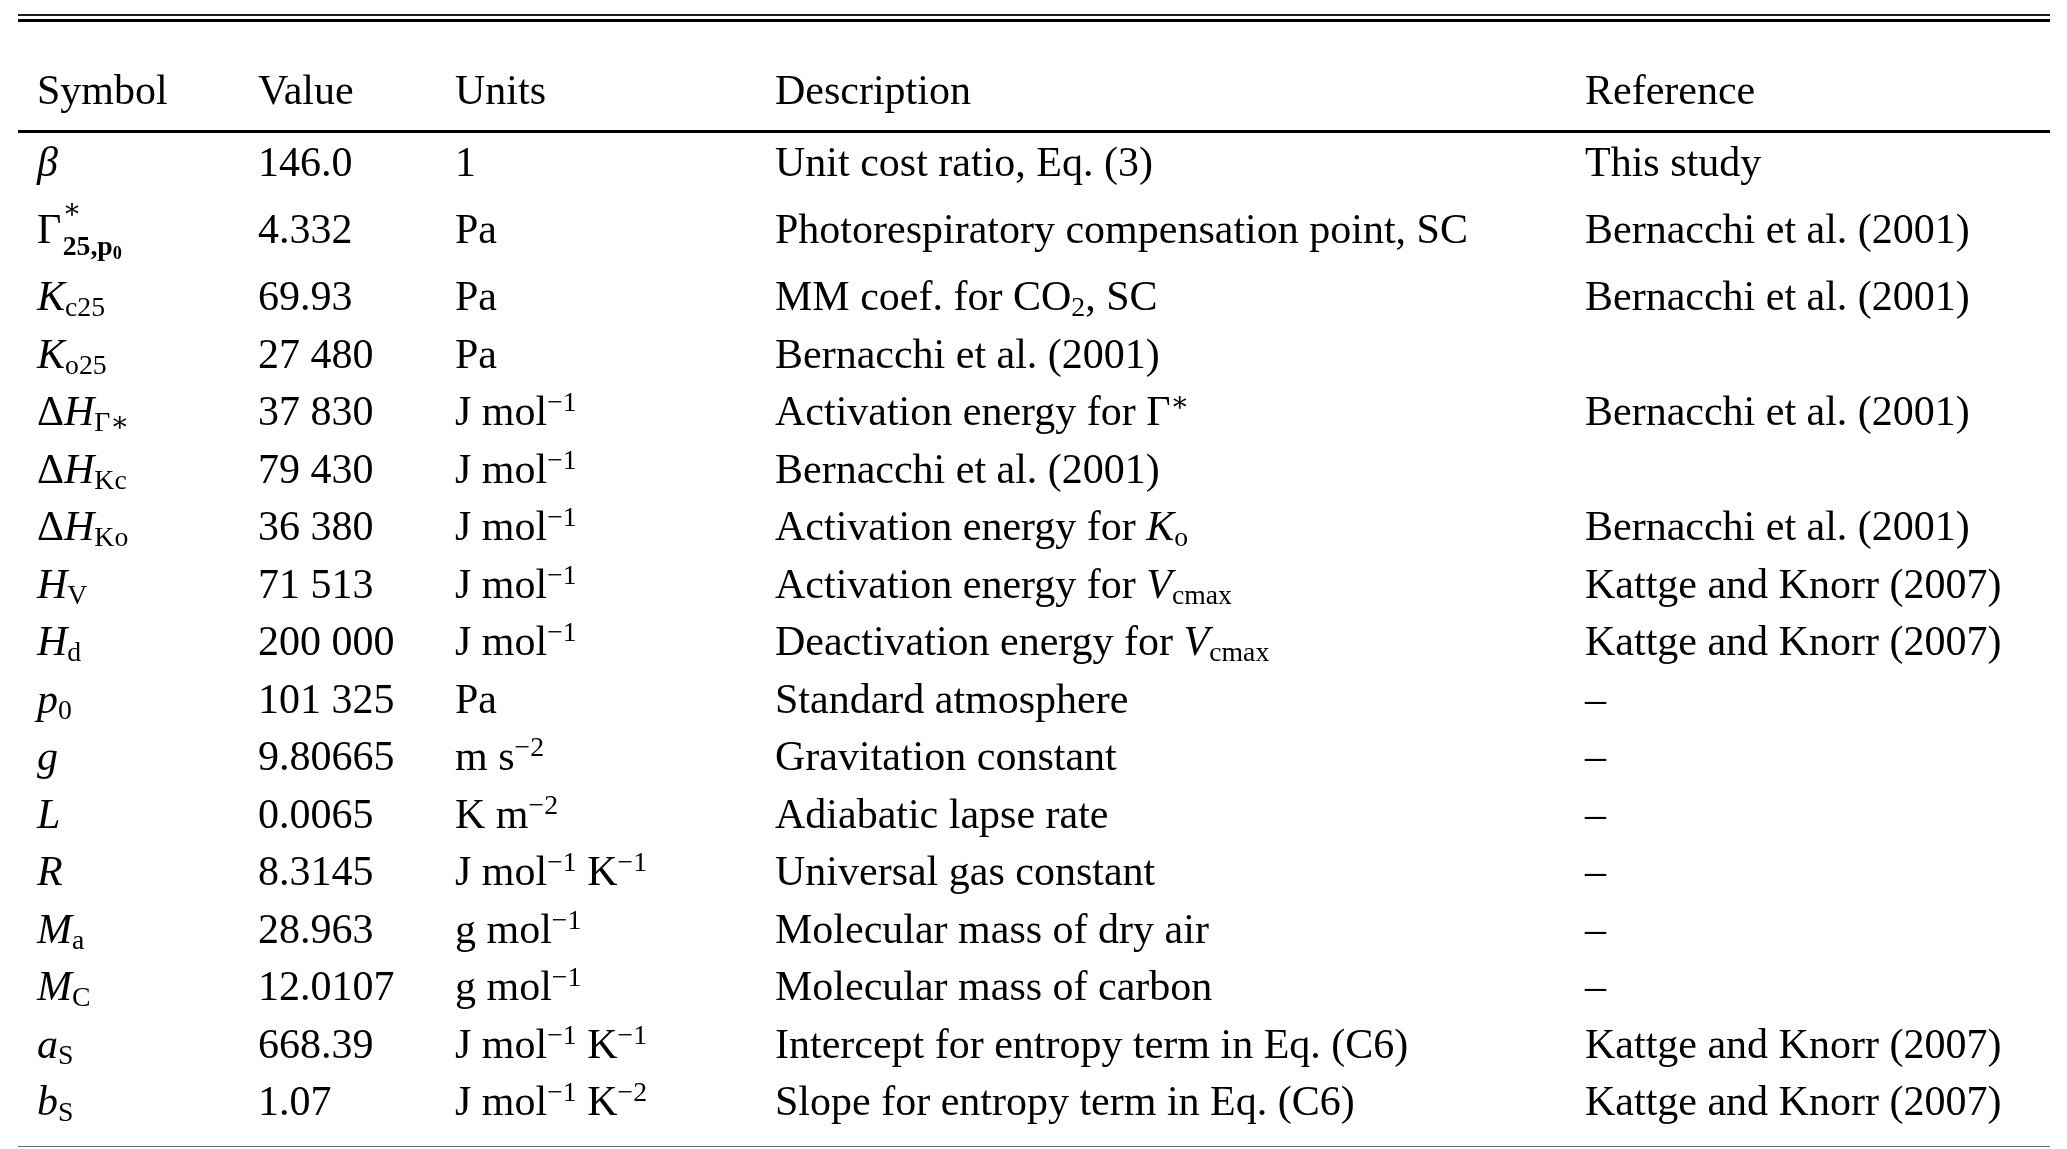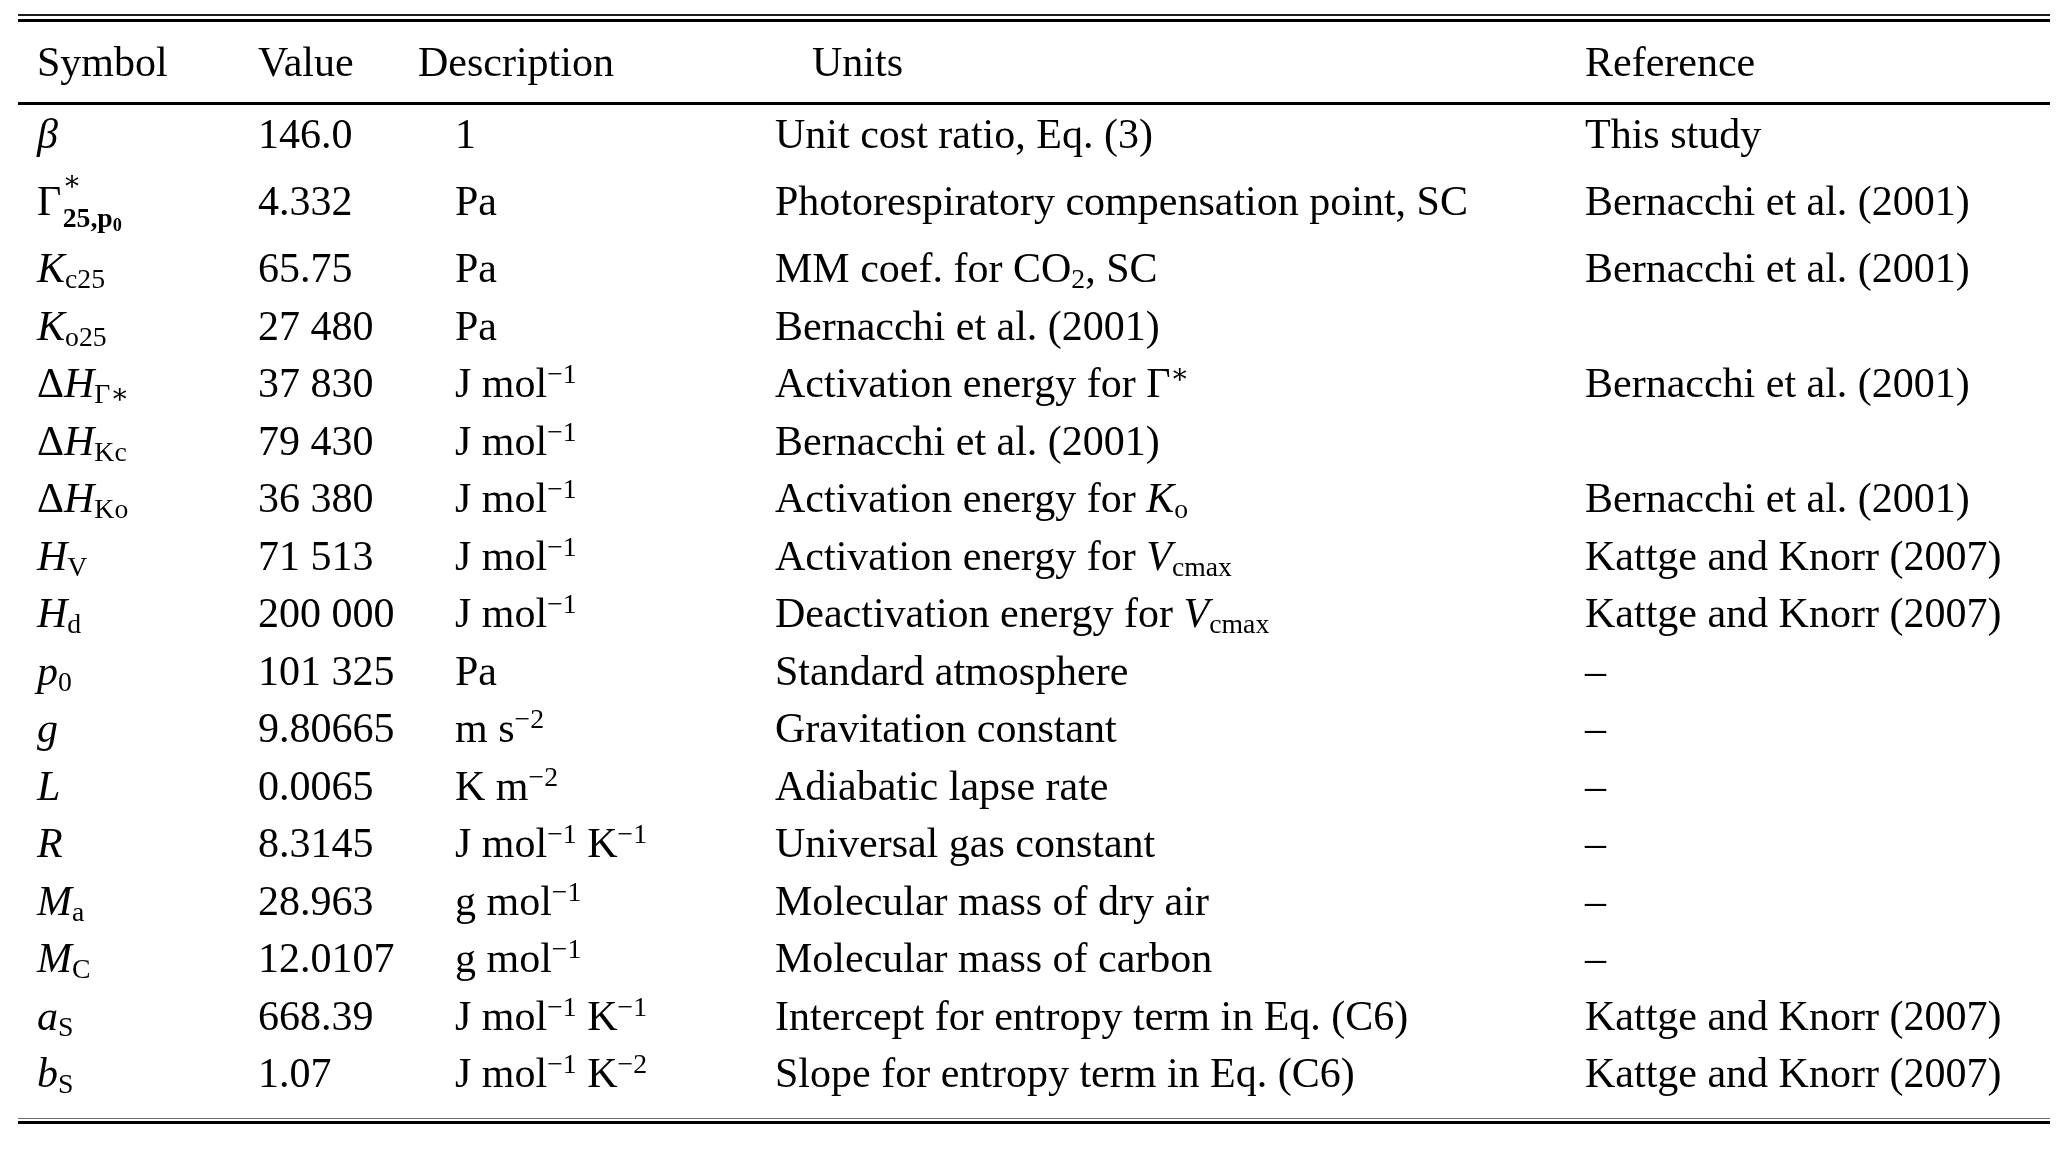--- a/index.html
+++ b/index.html
@@ -29,21 +29,21 @@
     margin-top: 16px;
     height: 2px;
     border-top: 1px solid #6e6e6e;
     border-bottom: 3px solid #000000;
   }
   .hrow, .trow {
     display: grid;
     grid-template-columns: 240px 142px 357px 810px 483px;
     align-items: center;
   }
-  .hrow { height: 80px; }
+  .hrow { height: 80px; margin-top: 28px; }
   .trow { height: 57.5px; }
   .trow.tall { height: 77px; }
   .cell {
     font-size: 42px;
     line-height: 1;
     white-space: nowrap;
     overflow: visible;
   }
   .c1 { padding-left: 19px; }
   .c2 { text-align: left; }
@@ -84,43 +84,43 @@
   }
 </style>
 </head>
 <body>
 
 <div class="paramtable">
   <div class="rule-top"></div>
   <div class="hrow">
     <div class="cell c1">Symbol</div>
     <div class="cell c2">Value</div>
+    <div class="cell c3">Units</div>
     <div class="cell c4">Description</div>
-    <div class="cell c3">Units</div>
     <div class="cell c5">Reference</div>
   </div>
   <div class="rule-mid"></div>
   <div>
       <div class="trow">
         <div class="cell c1"><span class="it">β</span></div>
         <div class="cell c2"><span>146.0</span></div>
         <div class="cell c3"><span>1</span></div>
         <div class="cell c4"><span>Unit cost ratio, Eq. (3)</span></div>
         <div class="cell c5"><span>This study</span></div>
       </div>
       <div class="trow tall">
         <div class="cell c1"><span>Γ</span><span class="stack"><span class="s-sup"><span>∗</span></span><span class="s-sub"><span>25,p</span><sub><span>0</span></sub></span></span></div>
         <div class="cell c2"><span>4.332</span></div>
         <div class="cell c3"><span>Pa</span></div>
         <div class="cell c4"><span>Photorespiratory compensation point, SC</span></div>
         <div class="cell c5"><span>Bernacchi et al. (2001)</span></div>
       </div>
       <div class="trow">
         <div class="cell c1"><span class="it">K</span><sub><span>c25</span></sub></div>
-        <div class="cell c2"><span>65.75</span></div>
+        <div class="cell c2"><span>69.93</span></div>
         <div class="cell c3"><span>Pa</span></div>
         <div class="cell c4"><span>MM coef. for CO</span><sub><span>2</span></sub><span>, SC</span></div>
         <div class="cell c5"><span>Bernacchi et al. (2001)</span></div>
       </div>
       <div class="trow">
         <div class="cell c1"><span class="it">K</span><sub><span>o25</span></sub></div>
         <div class="cell c2"><span>27 480</span></div>
         <div class="cell c3"><span>Pa</span></div>
         <div class="cell c5"><span>Bernacchi et al. (2001)</span></div>
       </div>

